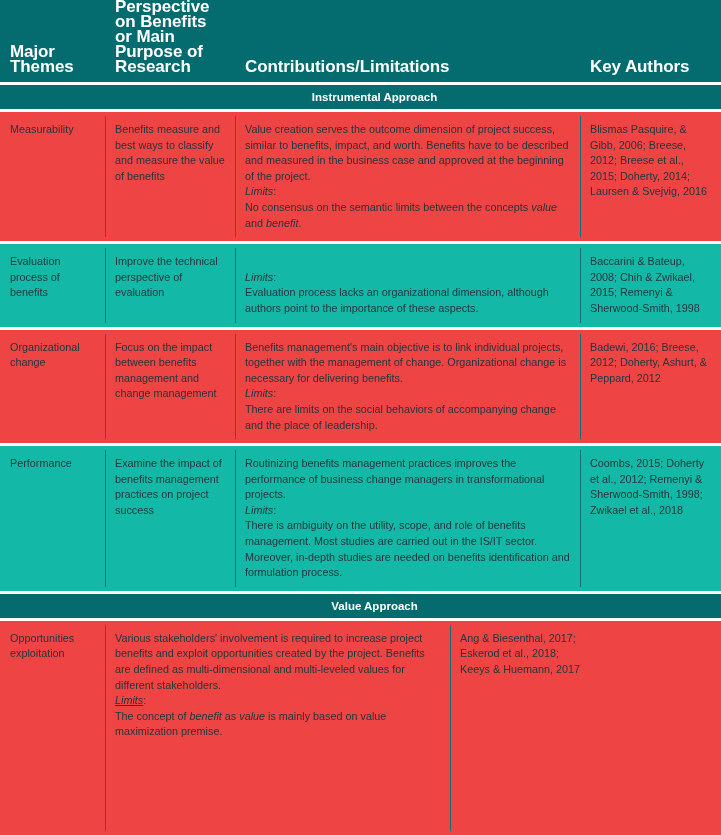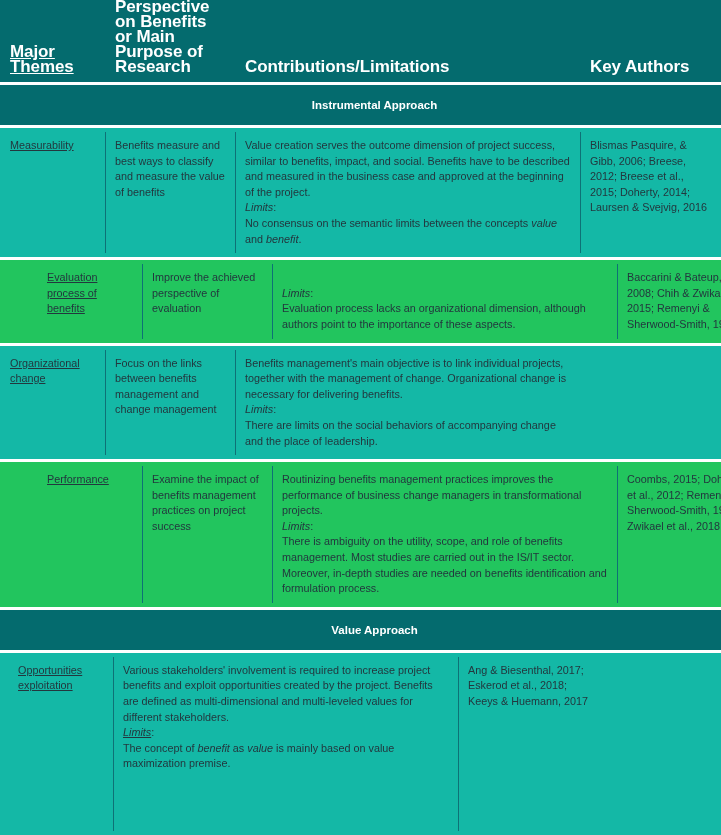--- a/index.html
+++ b/index.html
@@ -36,64 +36,64 @@
     font-weight: bold;
     font-size: 17px;
     line-height: 15px;
     box-sizing: border-box;
     padding: 0 8px 0 10px;
     letter-spacing: -0.1px;
   }
   .section-row {
     background: #046B6E;
     color: #ffffff;
-    height: 40px;
+    height: 24px;
     display: flex;
     align-items: center;
     justify-content: center;
     font-weight: bold;
     font-size: 11.5px;
     box-sizing: border-box;
     padding-left: 28px;
   }
   .gap {
     height: 3px;
     background: #ffffff;
     flex: 0 0 auto;
   }
 
   
   .data-row {
     display: flex;
     box-sizing: border-box;
     flex: 0 0 auto;
   }
-  .data-row.tint-a { background: #14b8a6; }
-  .data-row.tint-b { background: #22c55e; padding-left: 37px; }
+  .data-row.tint-a { background: #ef4444; }
+  .data-row.tint-b { background: #14b8a6; }
 
   .cell {
     box-sizing: border-box;
     padding: 10px 9px 10px 10px;
     font-size: 10.8px;
     line-height: 15.6px;
     color: #23373E;
     position: relative;
   }
   .cell.divided::before {
     content: "";
     position: absolute;
     left: 0;
     top: 4px;
     bottom: 4px;
     width: 1.4px;
     background: #0E7176;
   }
 
   
-  .c1 { width: 105px; flex: 0 0 105px; text-decoration: underline; }
+  .c1 { width: 105px; flex: 0 0 105px; }
   .c2 { width: 130px; flex: 0 0 130px; }
   .c3 { width: 345px; flex: 0 0 345px; }
   .c4 { width: 141px; flex: 0 0 141px; }
 
   .limits-label {
     font-style: italic;
   }
   .limits-label.underlined {
     text-decoration: underline;
   }
@@ -113,67 +113,68 @@
 
   <div class="gap"></div>
 
   <div class="section-row">Instrumental Approach</div>
   <div class="gap"></div>
 
   <div class="data-row tint-a">
     <div class="cell c1">Measurability</div>
     <div class="cell c2 divided">Benefits measure and best ways to classify and measure the value of benefits</div>
     <div class="cell c3 divided">
-      <span>Value creation serves the outcome dimension of project success, similar to benefits, impact, and social. Benefits have to be described and measured in the business case and approved at the beginning of the project.</span><br>
+      <span>Value creation serves the outcome dimension of project success, similar to benefits, impact, and worth. Benefits have to be described and measured in the business case and approved at the beginning of the project.</span><br>
       <span class="limits-label"><span>Limits</span></span><span>:</span><br>
       <span>No consensus on the semantic limits between the concepts </span><em class="term">value</em><span> and </span><em class="term">benefit</em><span>.</span>
     </div>
     <div class="cell c4 divided">Blismas Pasquire, &amp; Gibb, 2006; Breese, 2012; Breese et al., 2015; Doherty, 2014; Laursen &amp; Svejvig, 2016</div>
   </div>
   <div class="gap"></div>
 
   <div class="data-row tint-b">
     <div class="cell c1">Evaluation process of benefits</div>
-    <div class="cell c2 divided">Improve the achieved perspective of evaluation</div>
+    <div class="cell c2 divided">Improve the technical perspective of evaluation</div>
     <div class="cell c3 divided">
       <br>
       <span class="limits-label"><span>Limits</span></span><span>:</span><br>
       <span>Evaluation process lacks an organizational dimension, although authors point to the importance of these aspects.</span>
     </div>
     <div class="cell c4 divided">Baccarini &amp; Bateup, 2008; Chih &amp; Zwikael, 2015; Remenyi &amp; Sherwood-Smith, 1998</div>
   </div>
   <div class="gap"></div>
 
   <div class="data-row tint-a">
     <div class="cell c1">Organizational change</div>
-    <div class="cell c2 divided">Focus on the links between benefits management and change management</div>
+    <div class="cell c2 divided">Focus on the impact between benefits management and change management</div>
     <div class="cell c3 divided">
       <span>Benefits management's main objective is to link individual projects, together with the management of change. Organizational change is necessary for delivering benefits.</span><br>
       <span class="limits-label"><span>Limits</span></span><span>:</span><br>
       <span>There are limits on the social behaviors of accompanying change and the place of leadership.</span>
     </div>
+    <div class="cell c4 divided">Badewi, 2016; Breese, 2012; Doherty, Ashurt, &amp; Peppard, 2012</div>
   </div>
   <div class="gap"></div>
 
   <div class="data-row tint-b">
     <div class="cell c1">Performance</div>
     <div class="cell c2 divided">Examine the impact of benefits management practices on project success</div>
     <div class="cell c3 divided">
       <span>Routinizing benefits management practices improves the performance of business change managers in transformational projects.</span><br>
       <span class="limits-label"><span>Limits</span></span><span>:</span><br>
       <span>There is ambiguity on the utility, scope, and role of benefits management. Most studies are carried out in the IS/IT sector. Moreover, in-depth studies are needed on benefits identification and formulation process.</span>
     </div>
     <div class="cell c4 divided">Coombs, 2015; Doherty et al., 2012; Remenyi &amp; Sherwood-Smith, 1998; Zwikael et al., 2018</div>
   </div>
   <div class="gap"></div>
 
   <div class="section-row">Value Approach</div>
   <div class="gap"></div>
 
-  <div class="data-row tint-a" style="flex:1 1 auto;padding-left:8px;">
+  <div class="data-row tint-a" style="flex:1 1 auto;">
     <div class="cell c1">Opportunities exploitation</div>
     <div class="cell c3 divided">
       <span>Various stakeholders' involvement is required to increase project benefits and exploit opportunities created by the project. Benefits are defined as multi-dimensional and multi-leveled values for different stakeholders.</span><br>
       <span class="limits-label underlined"><span>Limits</span></span><span>:</span><br>
       <span>The concept of </span><em class="term">benefit</em><span> as </span><em class="term">value</em><span> is mainly based on value maximization premise.</span>
     </div>
     <div class="cell c4 divided">Ang &amp; Biesenthal, 2017; Eskerod et al., 2018; Keeys &amp; Huemann, 2017</div>
   </div>
 
 </div>

